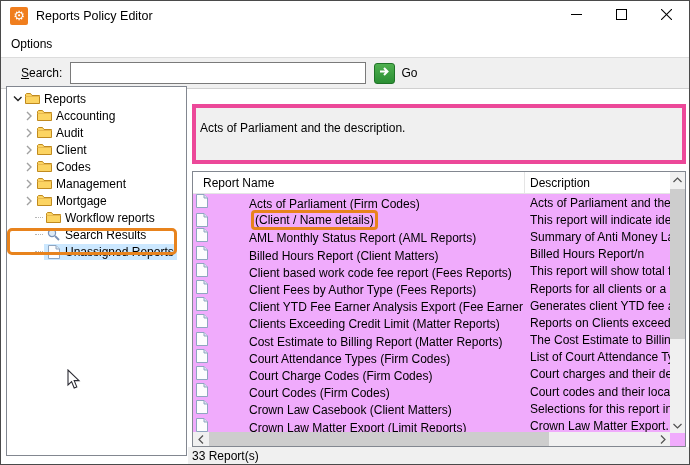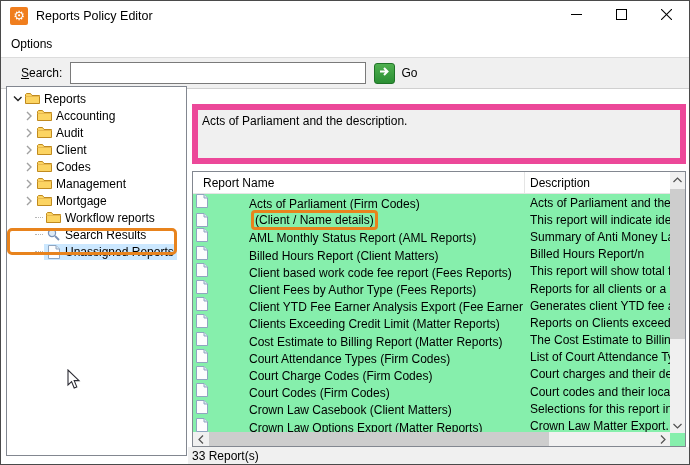--- a/index.html
+++ b/index.html
@@ -28,23 +28,23 @@
   
   .tree-panel { position:absolute; left:5px; top:85px; width:181px; height:370px; background:#fff; border:1px solid #828790; overflow:hidden; padding-top:3px; }
   .tree-row { height:17px; display:flex; align-items:center; white-space:nowrap; }
   .tree-chevron { width:12px; display:inline-flex; justify-content:center; flex:none; }
   .tree-connector { width:8px; flex:none; border-top:1px dotted #b5b5b5; margin-right:1px; }
   .tree-sel { display:inline-flex; align-items:center; padding:1px 3px 1px 1px; }
   .tree-sel.selected { background:#cce8ff; }
   .tree-icon { width:17px; display:inline-flex; justify-content:center; margin-right:3px; flex:none; }
   .annotation-box { position:absolute; left:6px; top:227px; width:170px; height:27px; border:3px solid #E8831D; border-radius:5px; pointer-events:none; }
 
-  .desc-box { position:absolute; left:191px; top:103px; width:494px; height:60px; background:#f0f0f0; border:6px solid #ec4899; padding:4px 4px; }
-
-  .list-panel { position:absolute; left:191px; top:170px; width:494px; height:276px; background:#86efac; border:1px solid #828790; overflow:hidden; }
+  .desc-box { position:absolute; left:191px; top:103px; width:494px; height:60px; background:#f0f0f0; border:4px solid #ec4899; padding:13px 4px; }
+
+  .list-panel { position:absolute; left:191px; top:170px; width:494px; height:276px; background:#f0abfc; border:1px solid #828790; overflow:hidden; }
   .list-header { position:absolute; left:0; top:0; right:0; height:22px; background:#fff; border-bottom:1px solid #e5e5e5; display:flex; }
   .col-name { width:332px; padding:4px 0 0 10px; border-right:1px solid #e5e5e5; }
   .col-desc { flex:1; padding:4px 0 0 5px; }
   .list-body { position:absolute; left:0; top:22px; width:477px; height:240px; overflow:hidden; }
   .list-row { height:17.2px; display:flex; align-items:center; white-space:nowrap; }
   .cell-name { width:332px; display:flex; align-items:flex-end; overflow:hidden; flex:none;gap:37px; }
   .cell-name .pg { margin:0 4px 0 3px; flex:none; }
   .cell-desc { flex:1; overflow:hidden; padding-left:5px; }
   .annotation-inline { border:3px solid #E8831D; border-radius:4px; padding:0 1px; margin-left:2px; }
 
@@ -397,21 +397,21 @@
             <span>Crown Law Casebook (Client Matters)</span>
           </div>
           <div class="cell-desc">Selections for this report inclu</div>
         </div>
         <div class="list-row">
           <div class="cell-name">
             <span class="pg"><svg width="12" height="14" viewBox="0 0 12 14">
                 <path d="M0.5 0.5 L8 0.5 L11.5 4 L11.5 13.5 L0.5 13.5 Z" fill="#fdfdfe" stroke="#8FA5C0"></path>
                 <path d="M8 0.5 L8 4 L11.5 4" fill="#dce6f2" stroke="#8FA5C0"></path>
               </svg></span>
-            <span>Crown Law Options Export (Matter Reports)</span>
+            <span>Crown Law Matter Export (Limit Reports)</span>
           </div>
           <div class="cell-desc">Crown Law Matter Export. Sp</div>
         </div>
       </div>
 
     <div class="vscroll">
       <div class="arrow" style="top:0">
           <svg width="9" height="6">
             <path d="M0.5 5 L4.5 1 L8.5 5" stroke="#505050" fill="none" stroke-width="1.2"></path>
           </svg>

